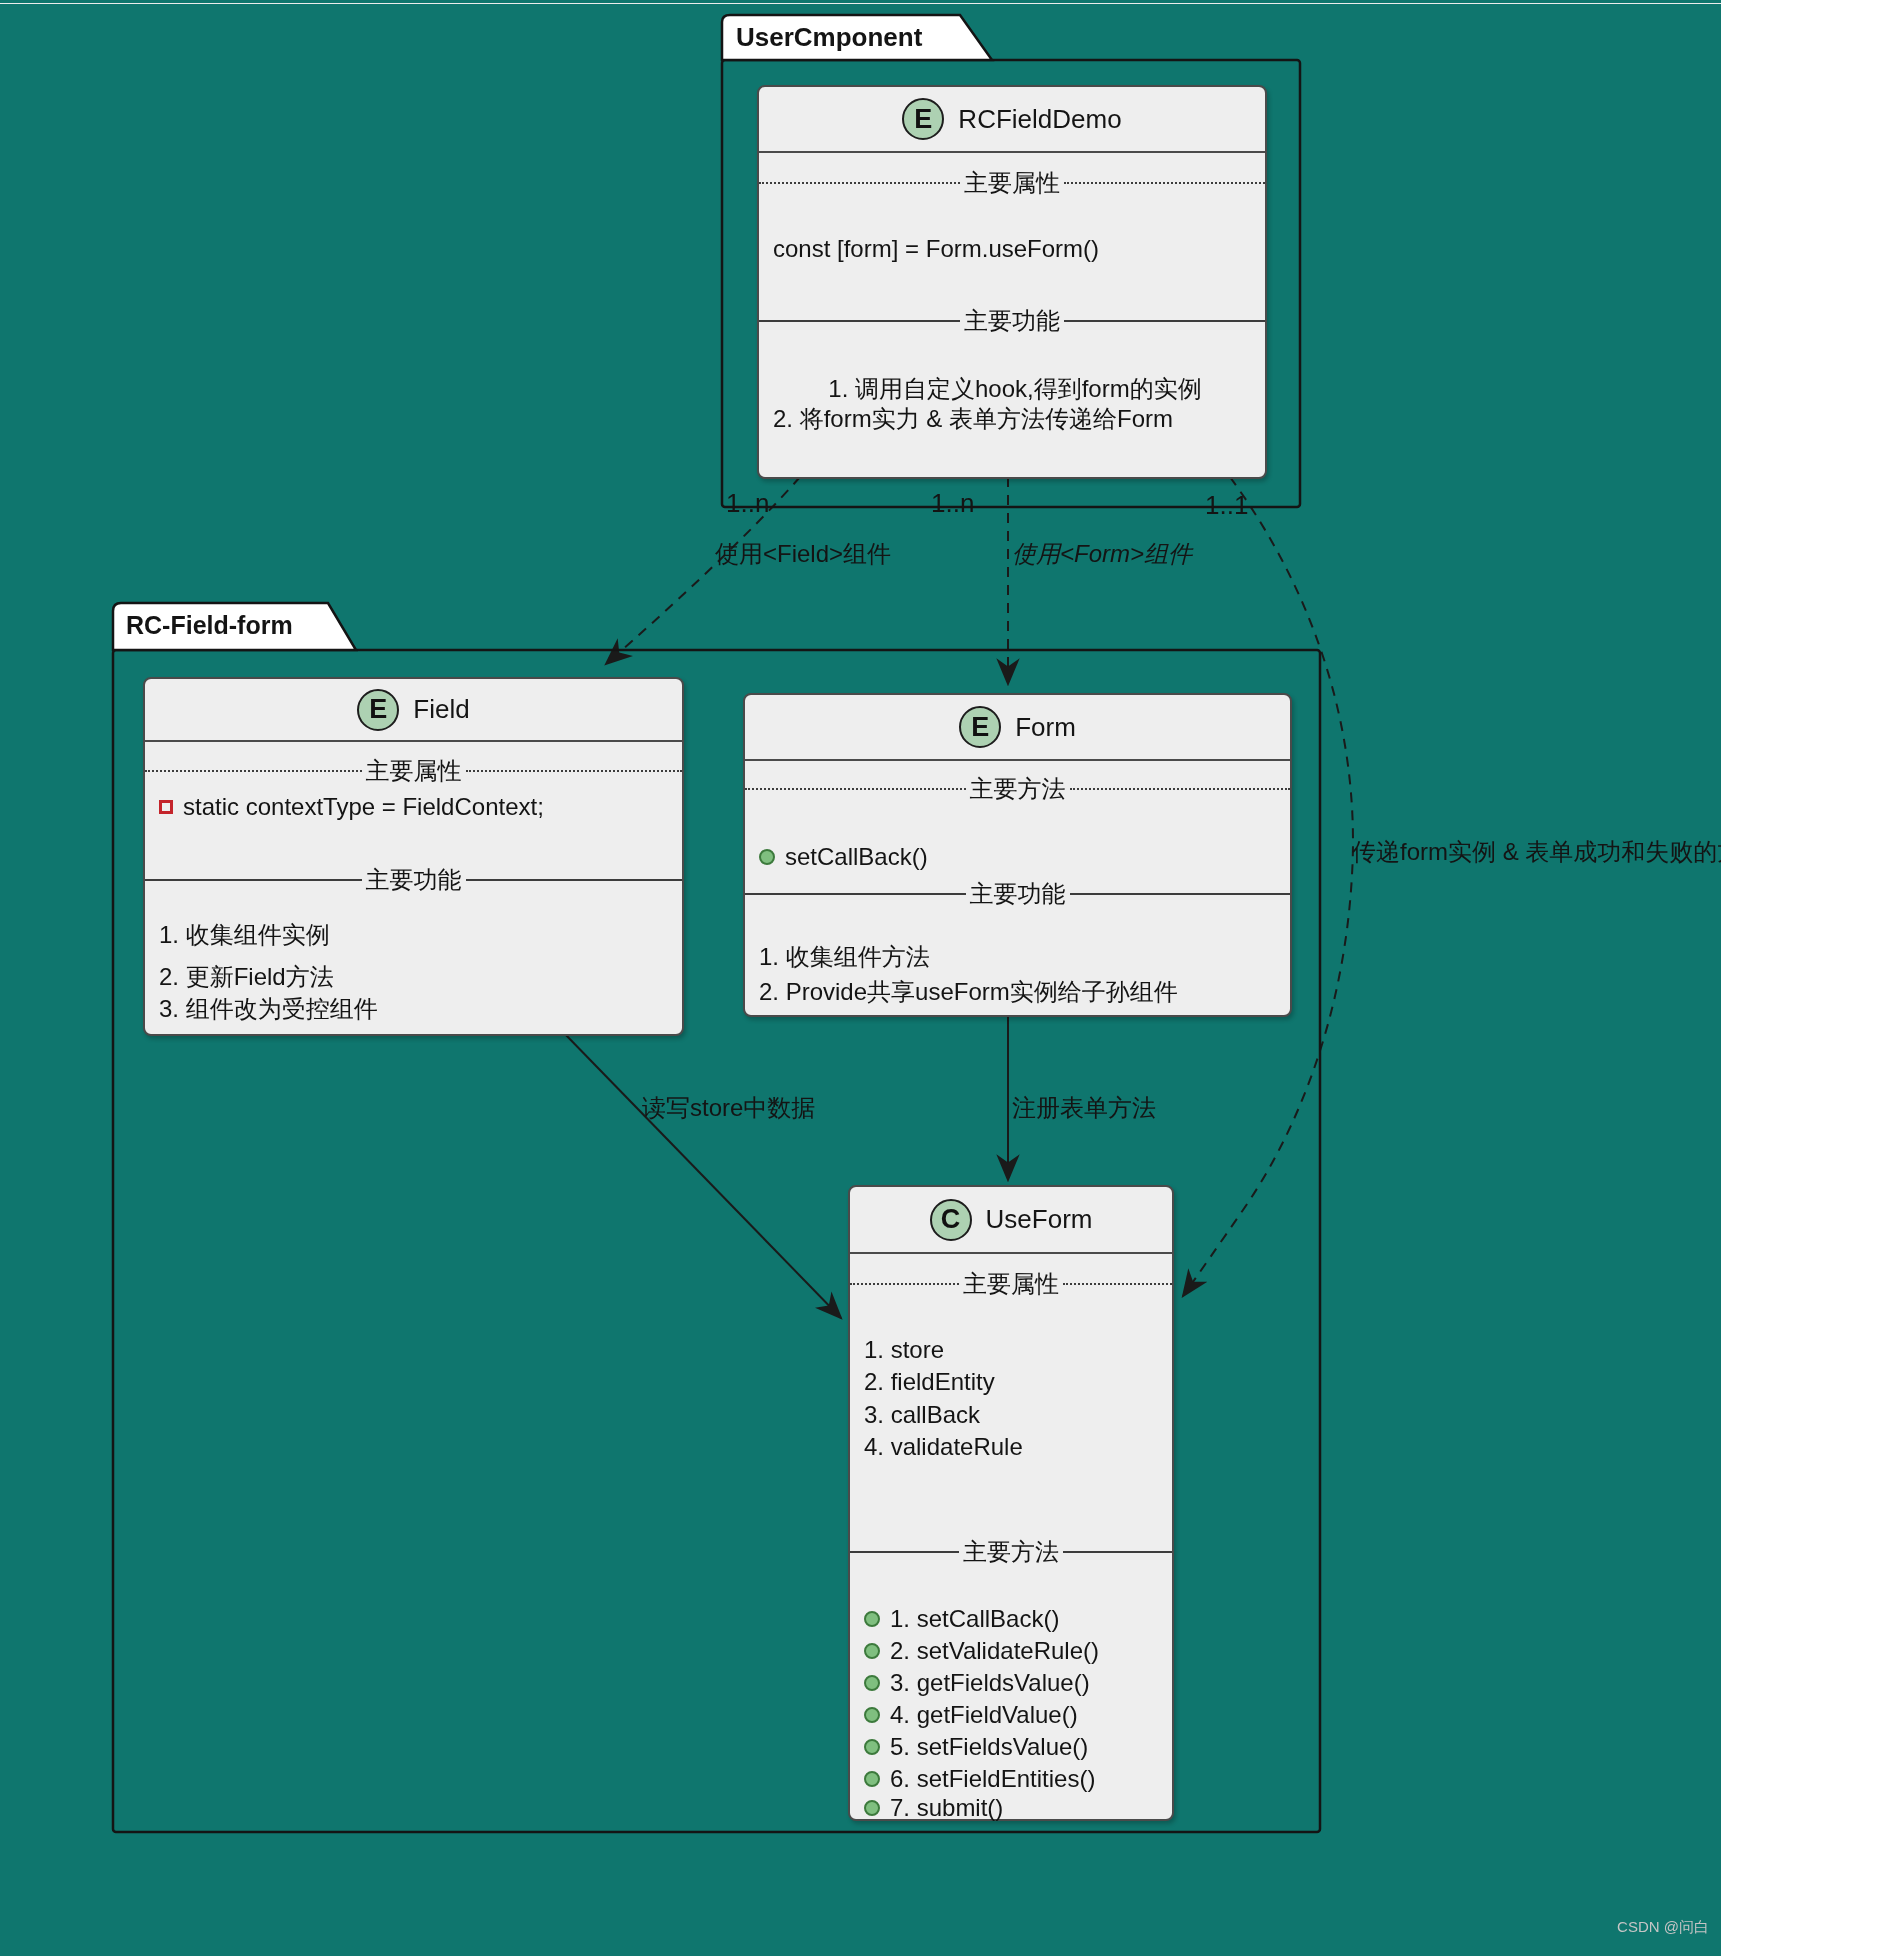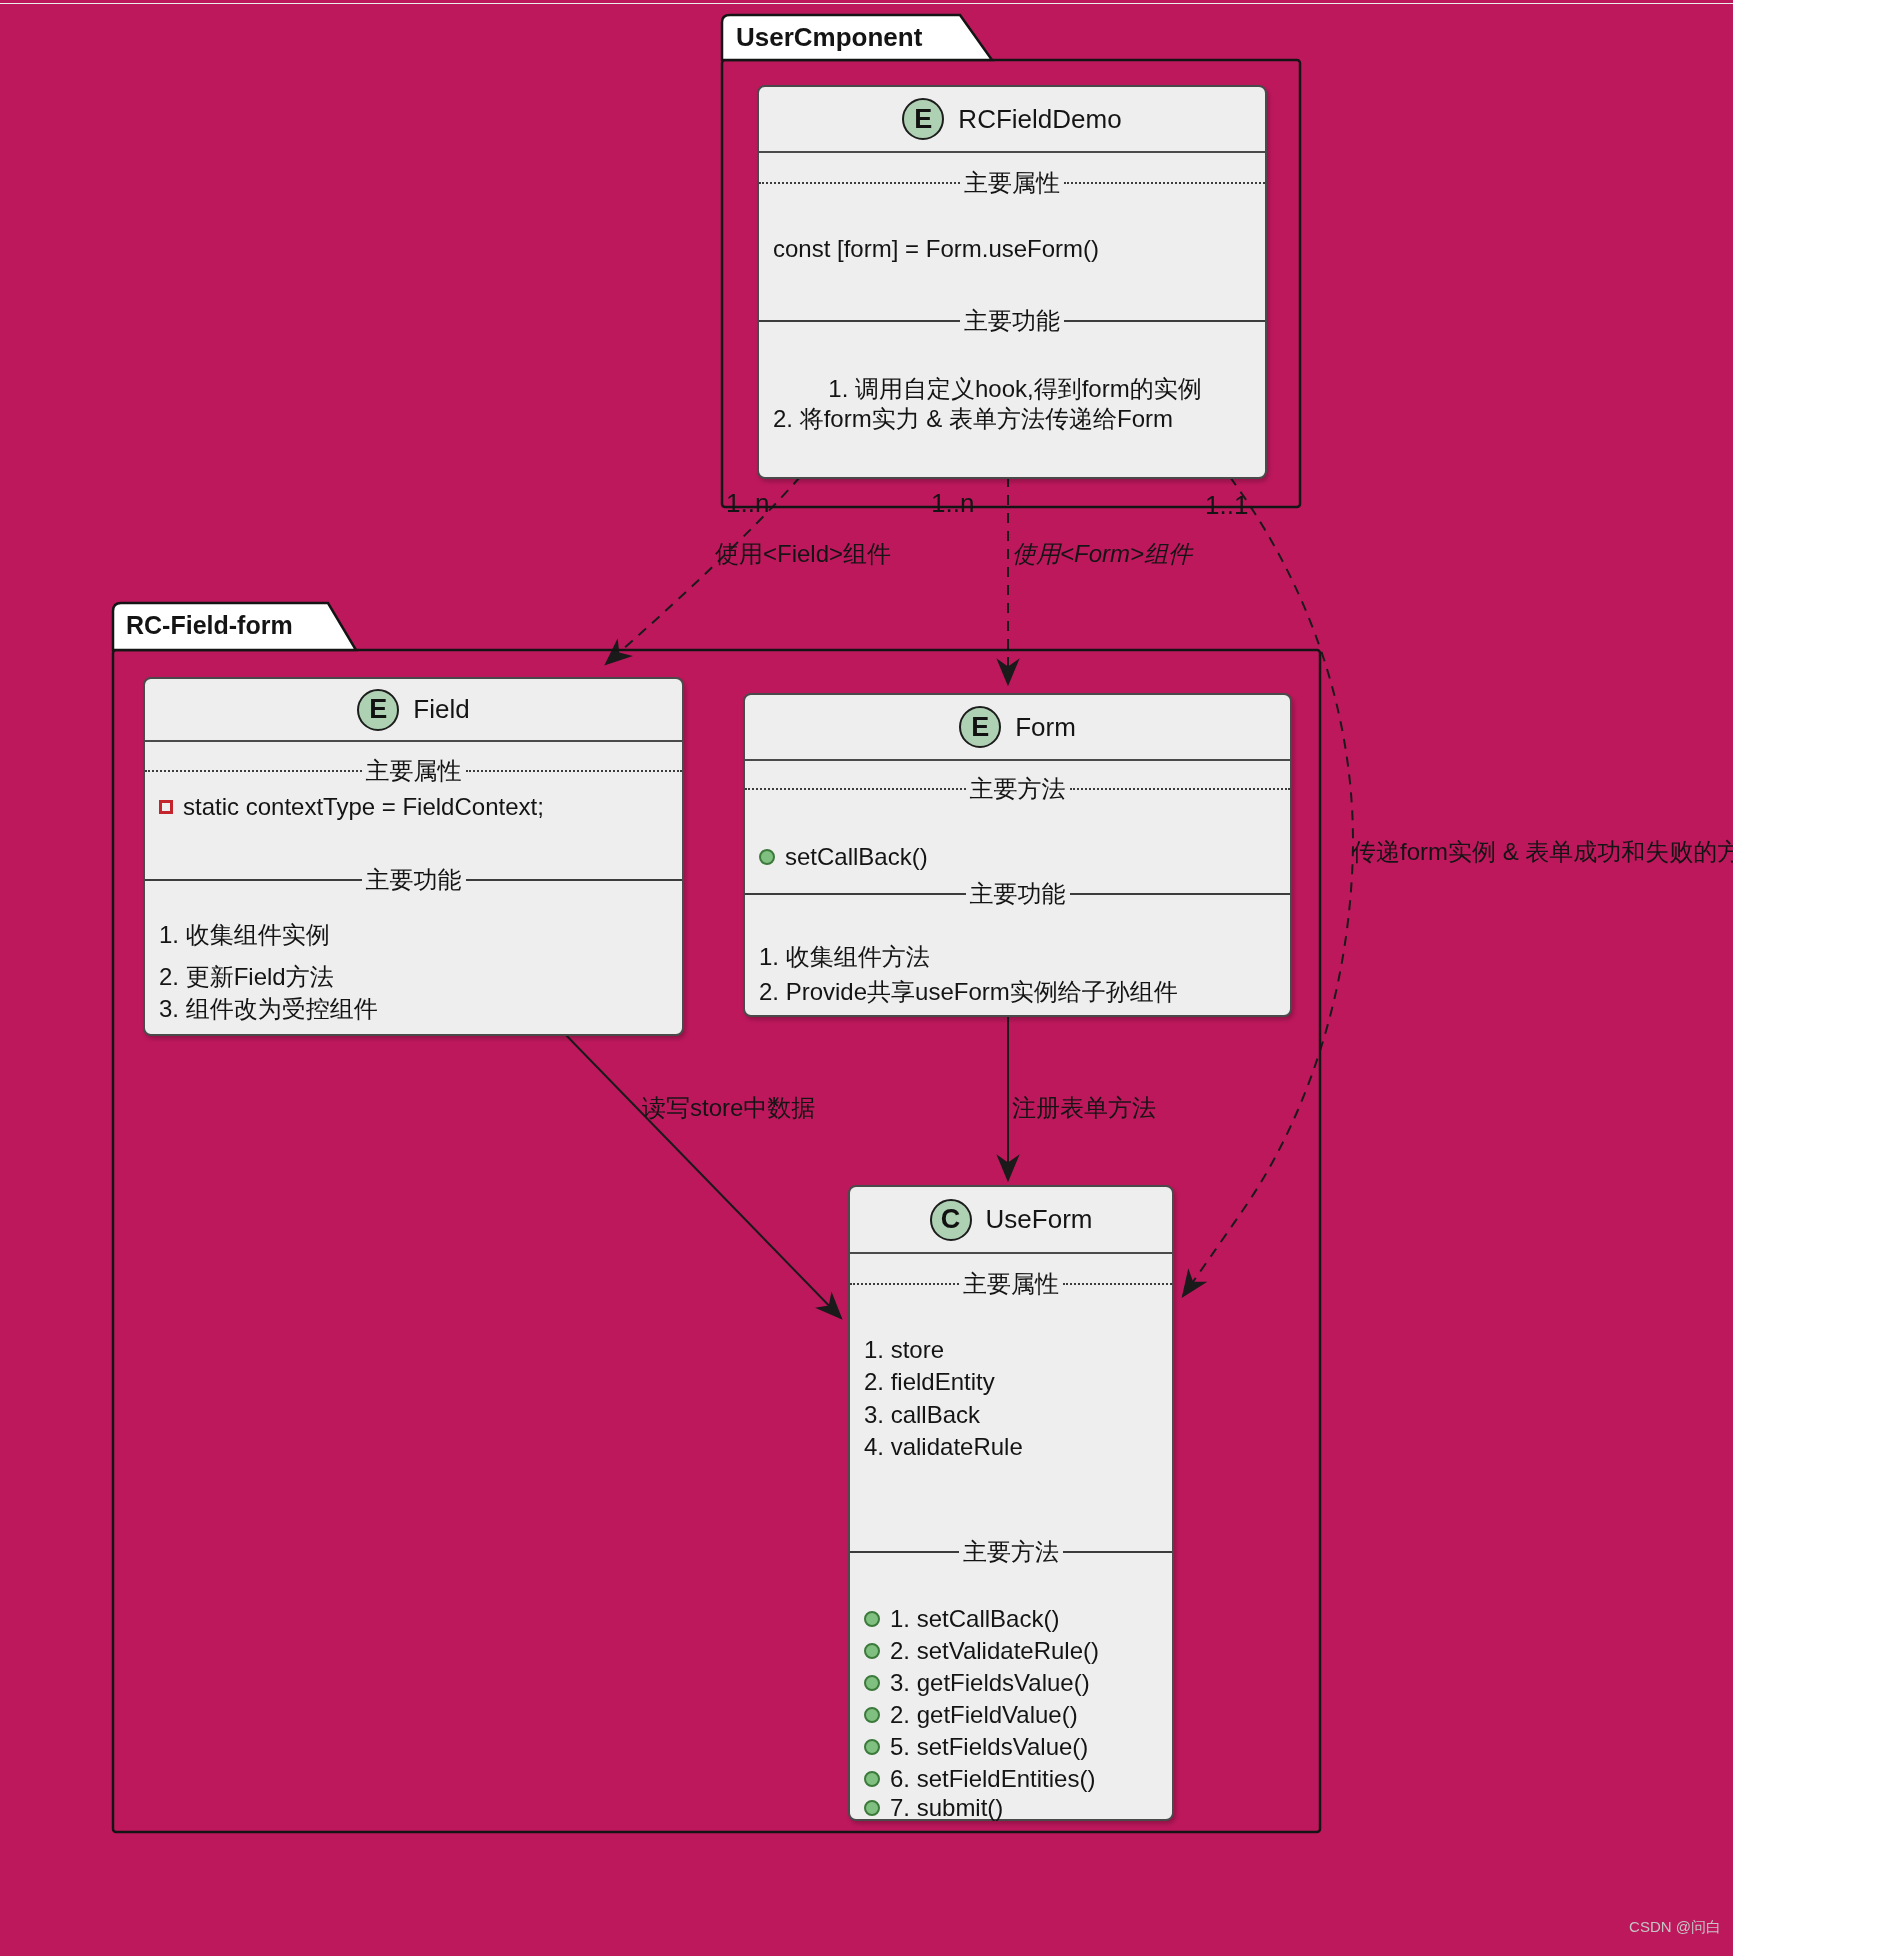--- a/index.html
+++ b/index.html
@@ -1,18 +1,18 @@
 <!DOCTYPE html>
 <html><head>
 <meta charset="utf-8">
 <style>
   html,body { margin:0; padding:0; background:#ffffff; }
   #canvas {
-    position:relative; width:1721px; height:1956px; background:#be185d;
-    font-family:"Liberation Sans", sans-serif; color:#141414; overflow:hidden;padding-left:12px;
+    position:relative; width:1721px; height:1956px; background:#0f766e;
+    font-family:"Liberation Sans", sans-serif; color:#141414; overflow:hidden;
   }
   #topline { position:absolute; left:0; top:3px; width:100%; height:1px; background:#ececec; }
 
   
   #wires { position:absolute; left:0; top:0; width:1880px; height:1956px; z-index:1; pointer-events:none; }
 
   
   .box {
     position:absolute; background:#eeeeee; border:2px solid #4a4a4a; border-radius:8px;
     box-shadow:2px 3px 4px rgba(0,0,0,0.22); z-index:2;
@@ -184,21 +184,21 @@
     <div class="row" style="top:449px; height:30px; line-height:30px;">
       <span class="dot"></span>
       <span>2. setValidateRule()</span>
     </div>
     <div class="row" style="top:481px; height:30px; line-height:30px;">
       <span class="dot"></span>
       <span>3. getFieldsValue()</span>
     </div>
     <div class="row" style="top:513px; height:30px; line-height:30px;">
       <span class="dot"></span>
-      <span>2. getFieldValue()</span>
+      <span>4. getFieldValue()</span>
     </div>
     <div class="row" style="top:545px; height:30px; line-height:30px;">
       <span class="dot"></span>
       <span>5. setFieldsValue()</span>
     </div>
     <div class="row" style="top:577px; height:30px; line-height:30px;">
       <span class="dot"></span>
       <span>6. setFieldEntities()</span>
     </div>
     <div class="row" style="top:607px; height:28px; line-height:28px;">

